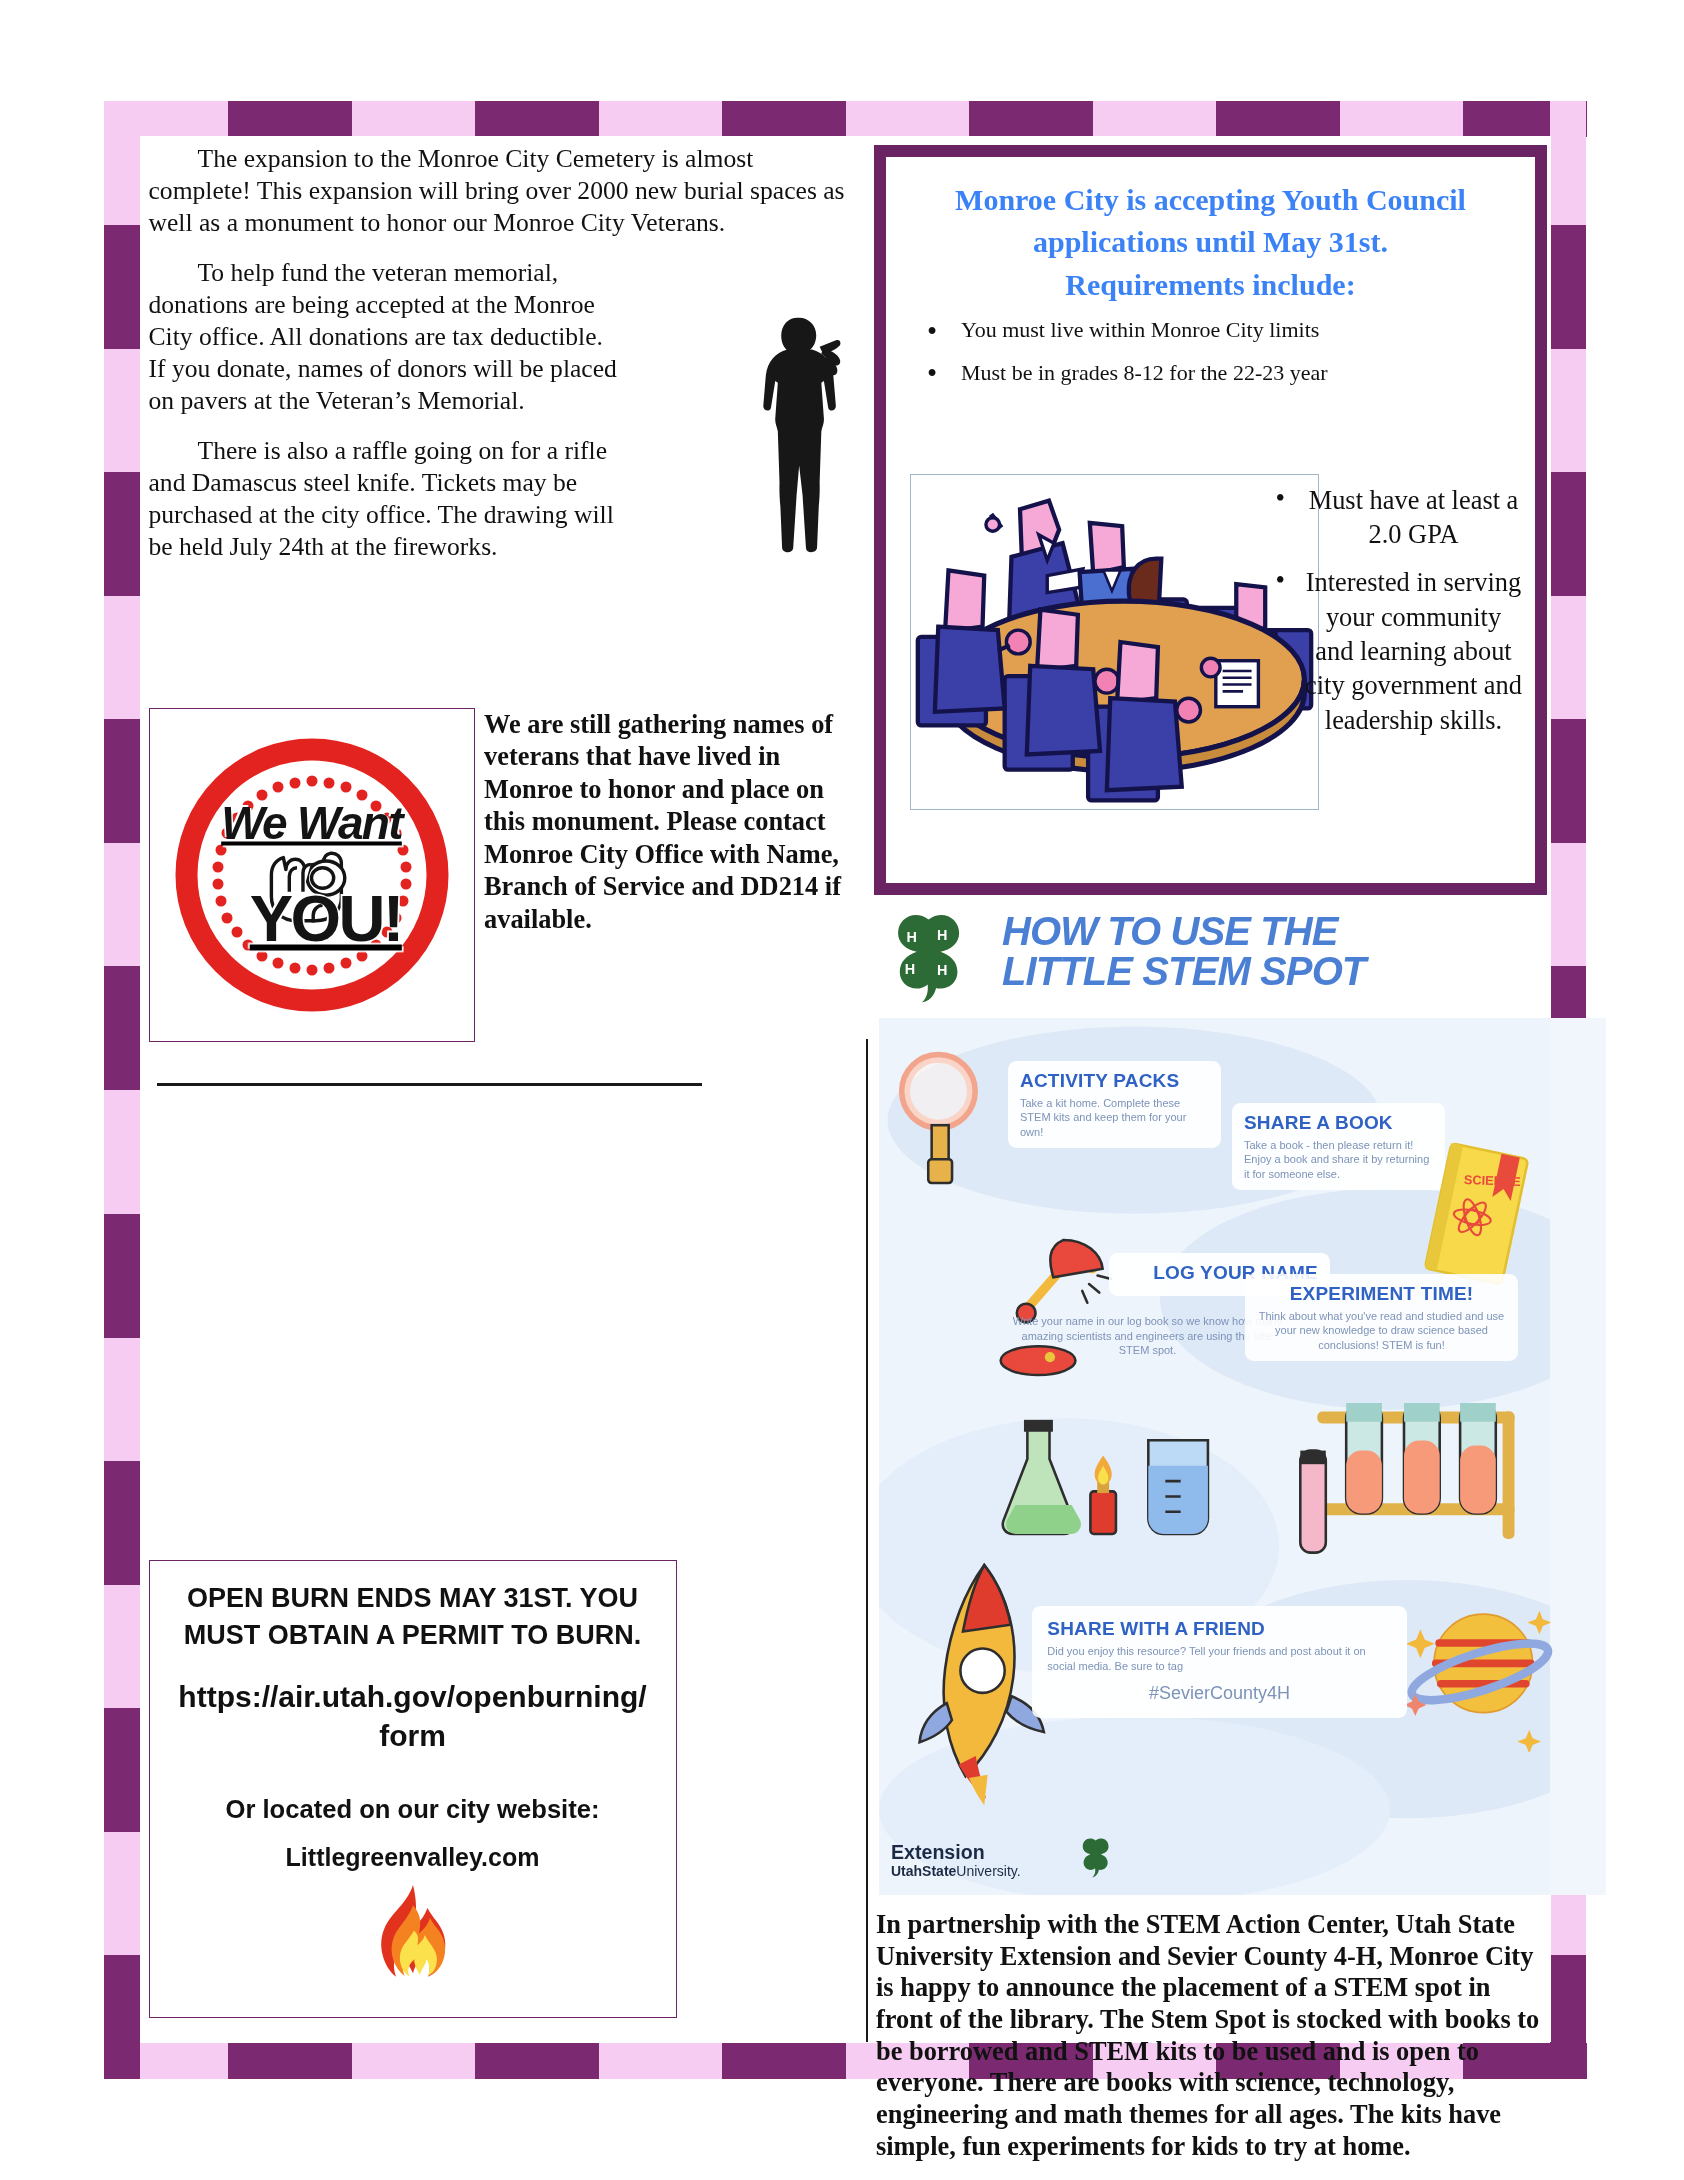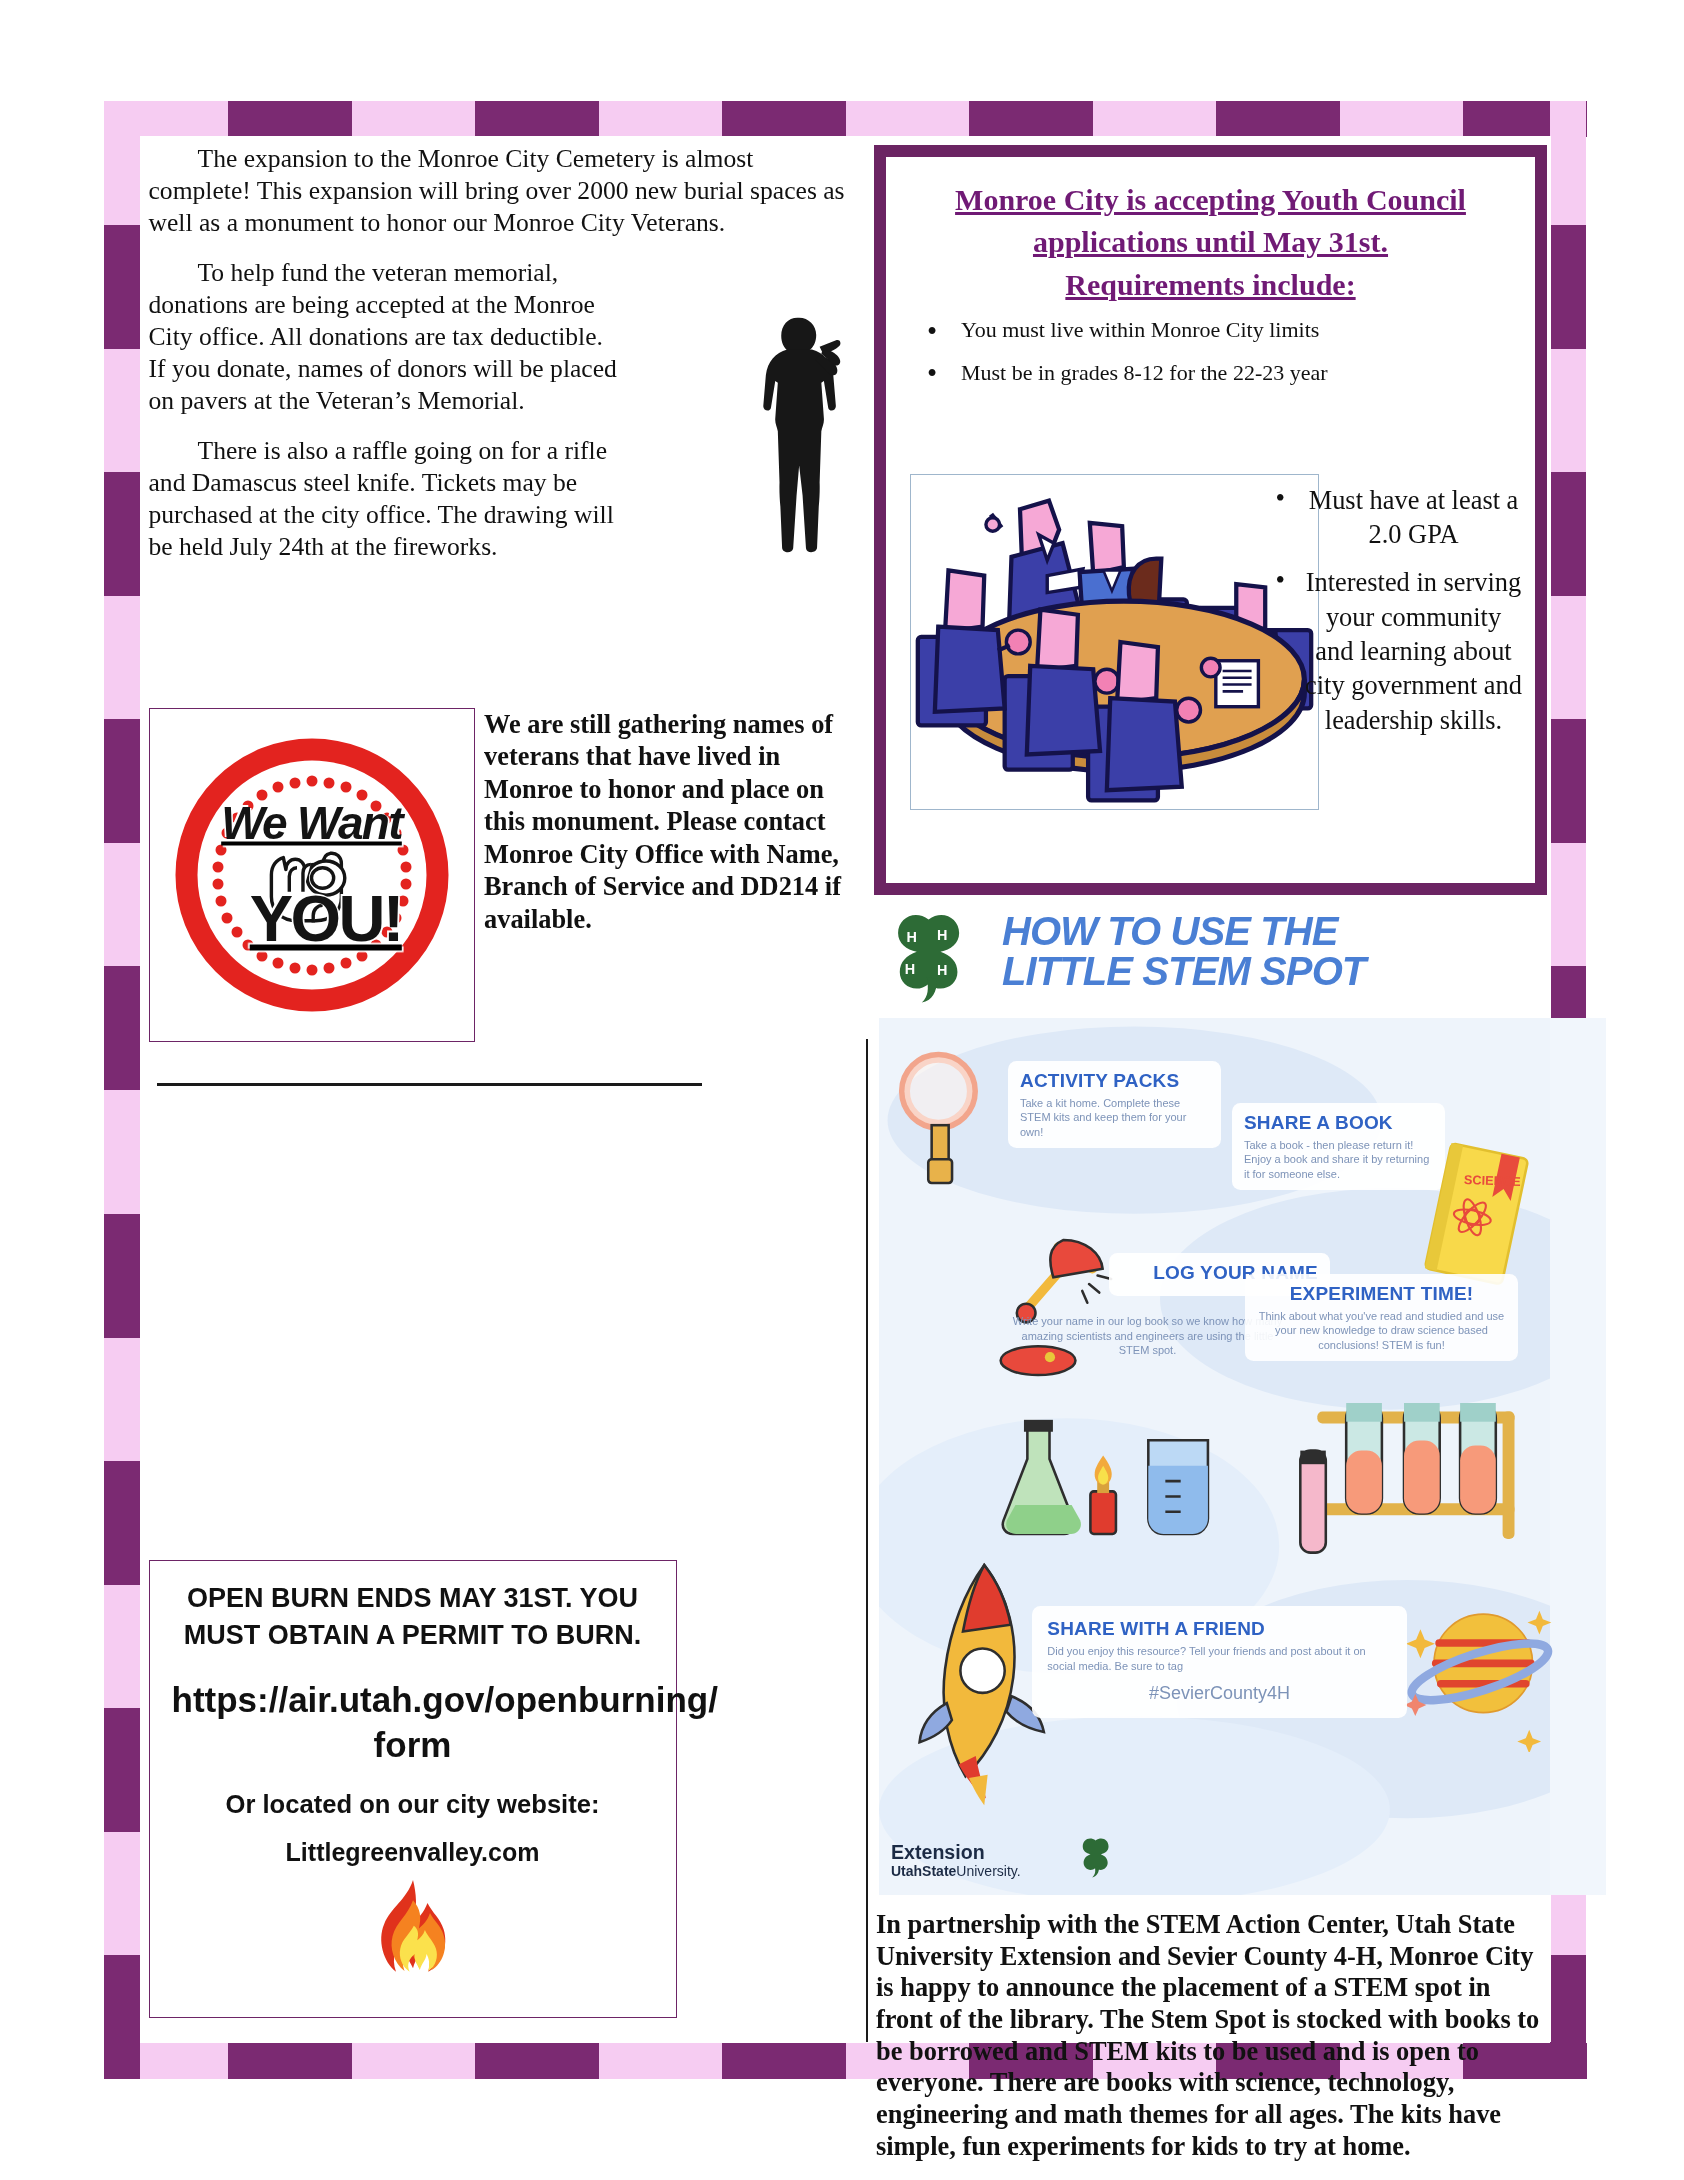--- a/index.html
+++ b/index.html
@@ -60,36 +60,36 @@
   #tennis{position:absolute;left:8.5px;top:1003px;width:579px;height:341px;border-radius:50%;
       background:#f6cdf3;border:3.4px solid #8b2980;display:flex;align-items:center;justify-content:center;}
   #tennis .tx{text-align:center;font-family:"Liberation Sans",sans-serif;font-weight:bold;
       font-size:26.4px;line-height:1.52;color:#262626;letter-spacing:0.3px;}
 
   
   #burn-box{position:absolute;left:8.5px;top:1424px;width:528px;height:458px;border:1.7px solid #6d2466;
       background:#fff;padding:19px 22px;box-sizing:border-box;text-align:center;}
   #burn-box .b1{font-family:"Liberation Sans",sans-serif;font-weight:bold;font-size:27px;
       line-height:1.38;color:#111;margin-bottom:22px;}
-  #burn-box .b2{font-family:"Liberation Sans",sans-serif;font-weight:bold;font-size:35px;
-      line-height:1.3;color:#111;margin-bottom:22px;}
+  #burn-box .b2{font-family:"Liberation Sans",sans-serif;font-weight:bold;font-size:30px;
+      line-height:1.3;color:#111;margin-bottom:40px;}
   #burn-box .b3{font-family:"Liberation Sans",sans-serif;font-weight:bold;font-size:25.6px;
       color:#111;margin-bottom:19px;}
   #burn-box .b4{font-family:"Liberation Sans",sans-serif;font-weight:bold;font-size:25px;
       color:#111;margin-bottom:8.5px;}
   #flame{margin:3.4px auto 0;width:102px;height:111px;}
 
   
   #vsep{position:absolute;left:726px;top:903px;width:0;height:1003px;border-left:2.6px solid #1a1a1a;}
 
   
   #youth-box{position:absolute;left:734px;top:8.5px;width:673px;height:750px;
       border:12px solid #6b2463;background:#fff;box-sizing:border-box;}
   #youth-inner{position:relative;width:100%;height:100%;padding:22px 19px 0;box-sizing:border-box;}
-  .yc-head{text-align:center;font-weight:bold;font-size:30px;line-height:1.42;color:#701a75;text-decoration:underline;}
+  .yc-head{text-align:center;font-weight:bold;font-size:30px;line-height:1.42;color:#3b82f6;}
   .yc-bullets{list-style:none;margin:10.2px 0 0 0;padding:0;}
   .yc-bullets li{position:relative;padding-left:56px;font-size:22px;line-height:1.3;color:#111;margin-bottom:13.6px;}
   .yc-bullets li:before{content:"\2022";position:absolute;left:22px;top:-3.4px;font-size:29px;}
   #yc-img{position:absolute;left:24px;top:317px;width:407px;height:334px;border:0.9px solid #9fb6cc;background:#fff;}
   .yc-right{position:absolute;right:12px;top:313px;width:256px;}
   .yc-right li{position:relative;padding-left:37px;font-size:26.4px;line-height:1.3;color:#111;
       margin-bottom:13.6px;list-style:none;text-align:center;}
   .yc-right li:before{content:"\2022";position:absolute;left:8.5px;top:-2.6px;font-size:27px;}
 
   

